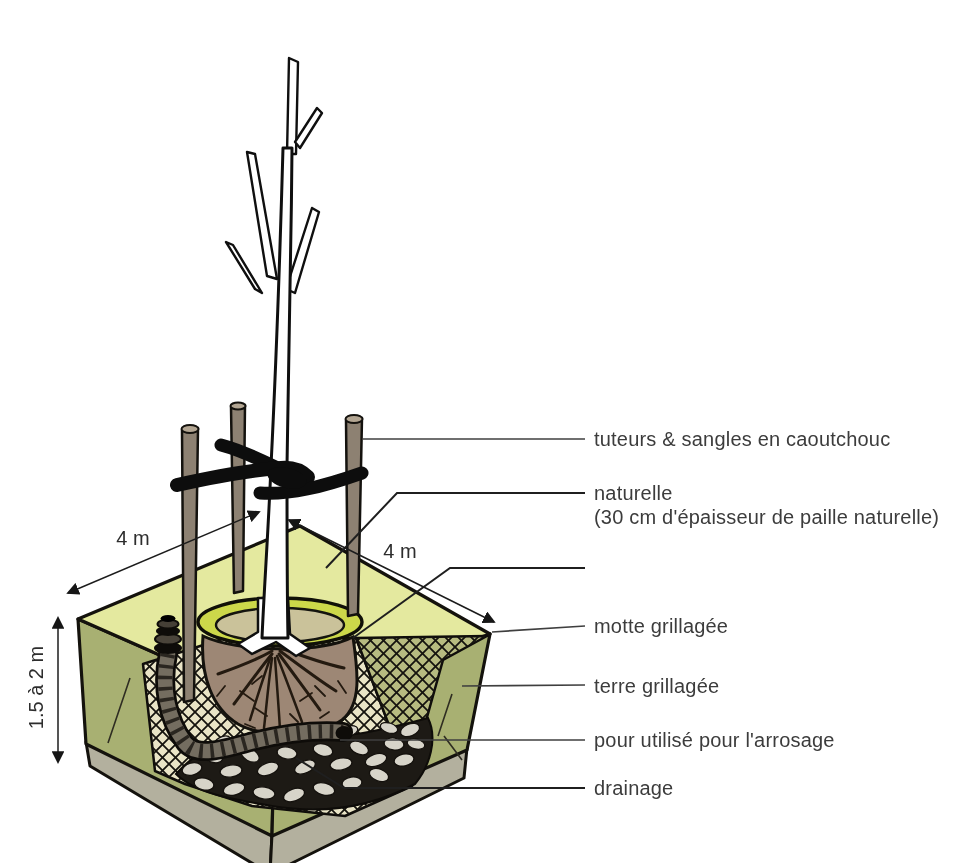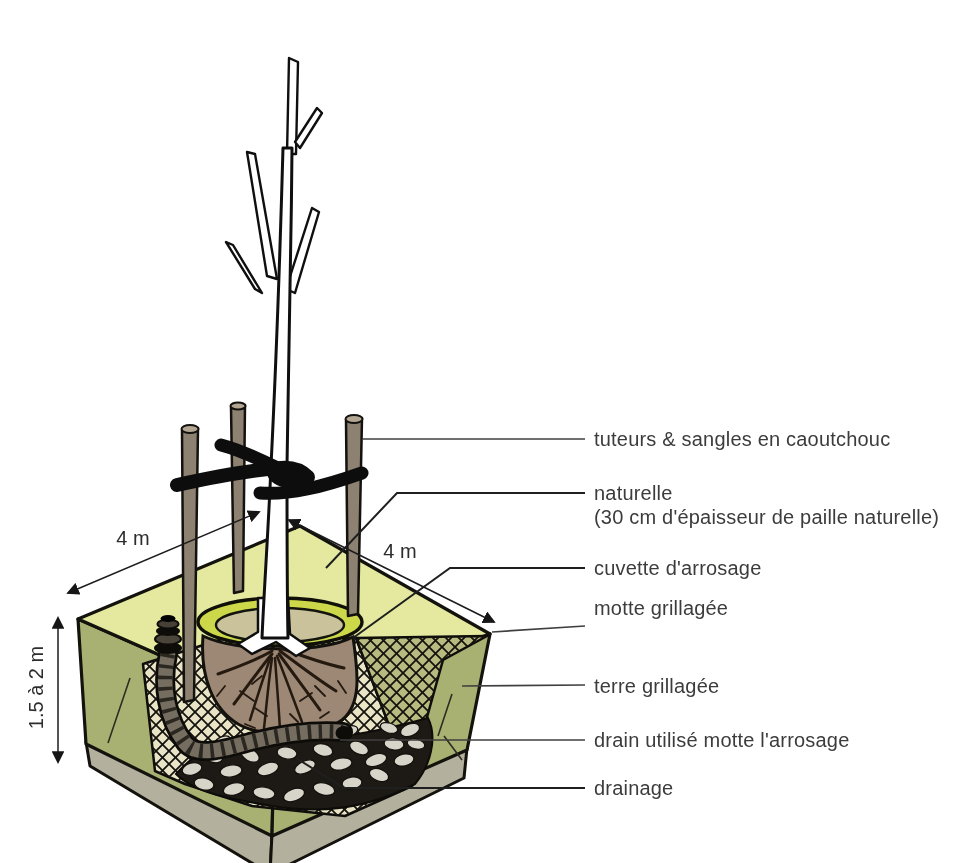--- a/index.html
+++ b/index.html
@@ -173,23 +173,22 @@
       <path d="M289,484 L494,586" marker-start="url(#arr)" marker-end="url(#arr)"></path>
       <path d="M58,582 L58,726" marker-start="url(#arr)" marker-end="url(#arr)"></path>
     </g>
   </svg>
 
   <div class="lbl" style="top:391px">tuteurs &amp; sangles en caoutchouc</div>
   <div class="lbl" style="top:445px">
     <div>naturelle</div>
     <div>(30 cm d'épaisseur de paille naturelle)</div>
   </div>
-  <div class="lbl" style="top:520px">cuvette d'arrosage</div>
-  <div class="lbl" style="top:560px">motte grillagée</div>
+  <div class="lbl" style="top:578px">motte grillagée</div>
   <div class="lbl" style="top:638px">terre grillagée</div>
-  <div class="lbl" style="top:692px">drain utilisé motte l'arrosage</div>
+  <div class="lbl" style="top:692px">pour utilisé pour l'arrosage</div>
   <div class="lbl" style="top:740px">drainage</div>
 
   <div class="dim" style="left:98px;top:491px;width:70px">4 m</div>
   <div class="dim" style="left:365px;top:504px;width:70px">4 m</div>
   <div class="dim dim-depth">1.5 à 2 m</div>
 
 </div>
 
 </body></html>

